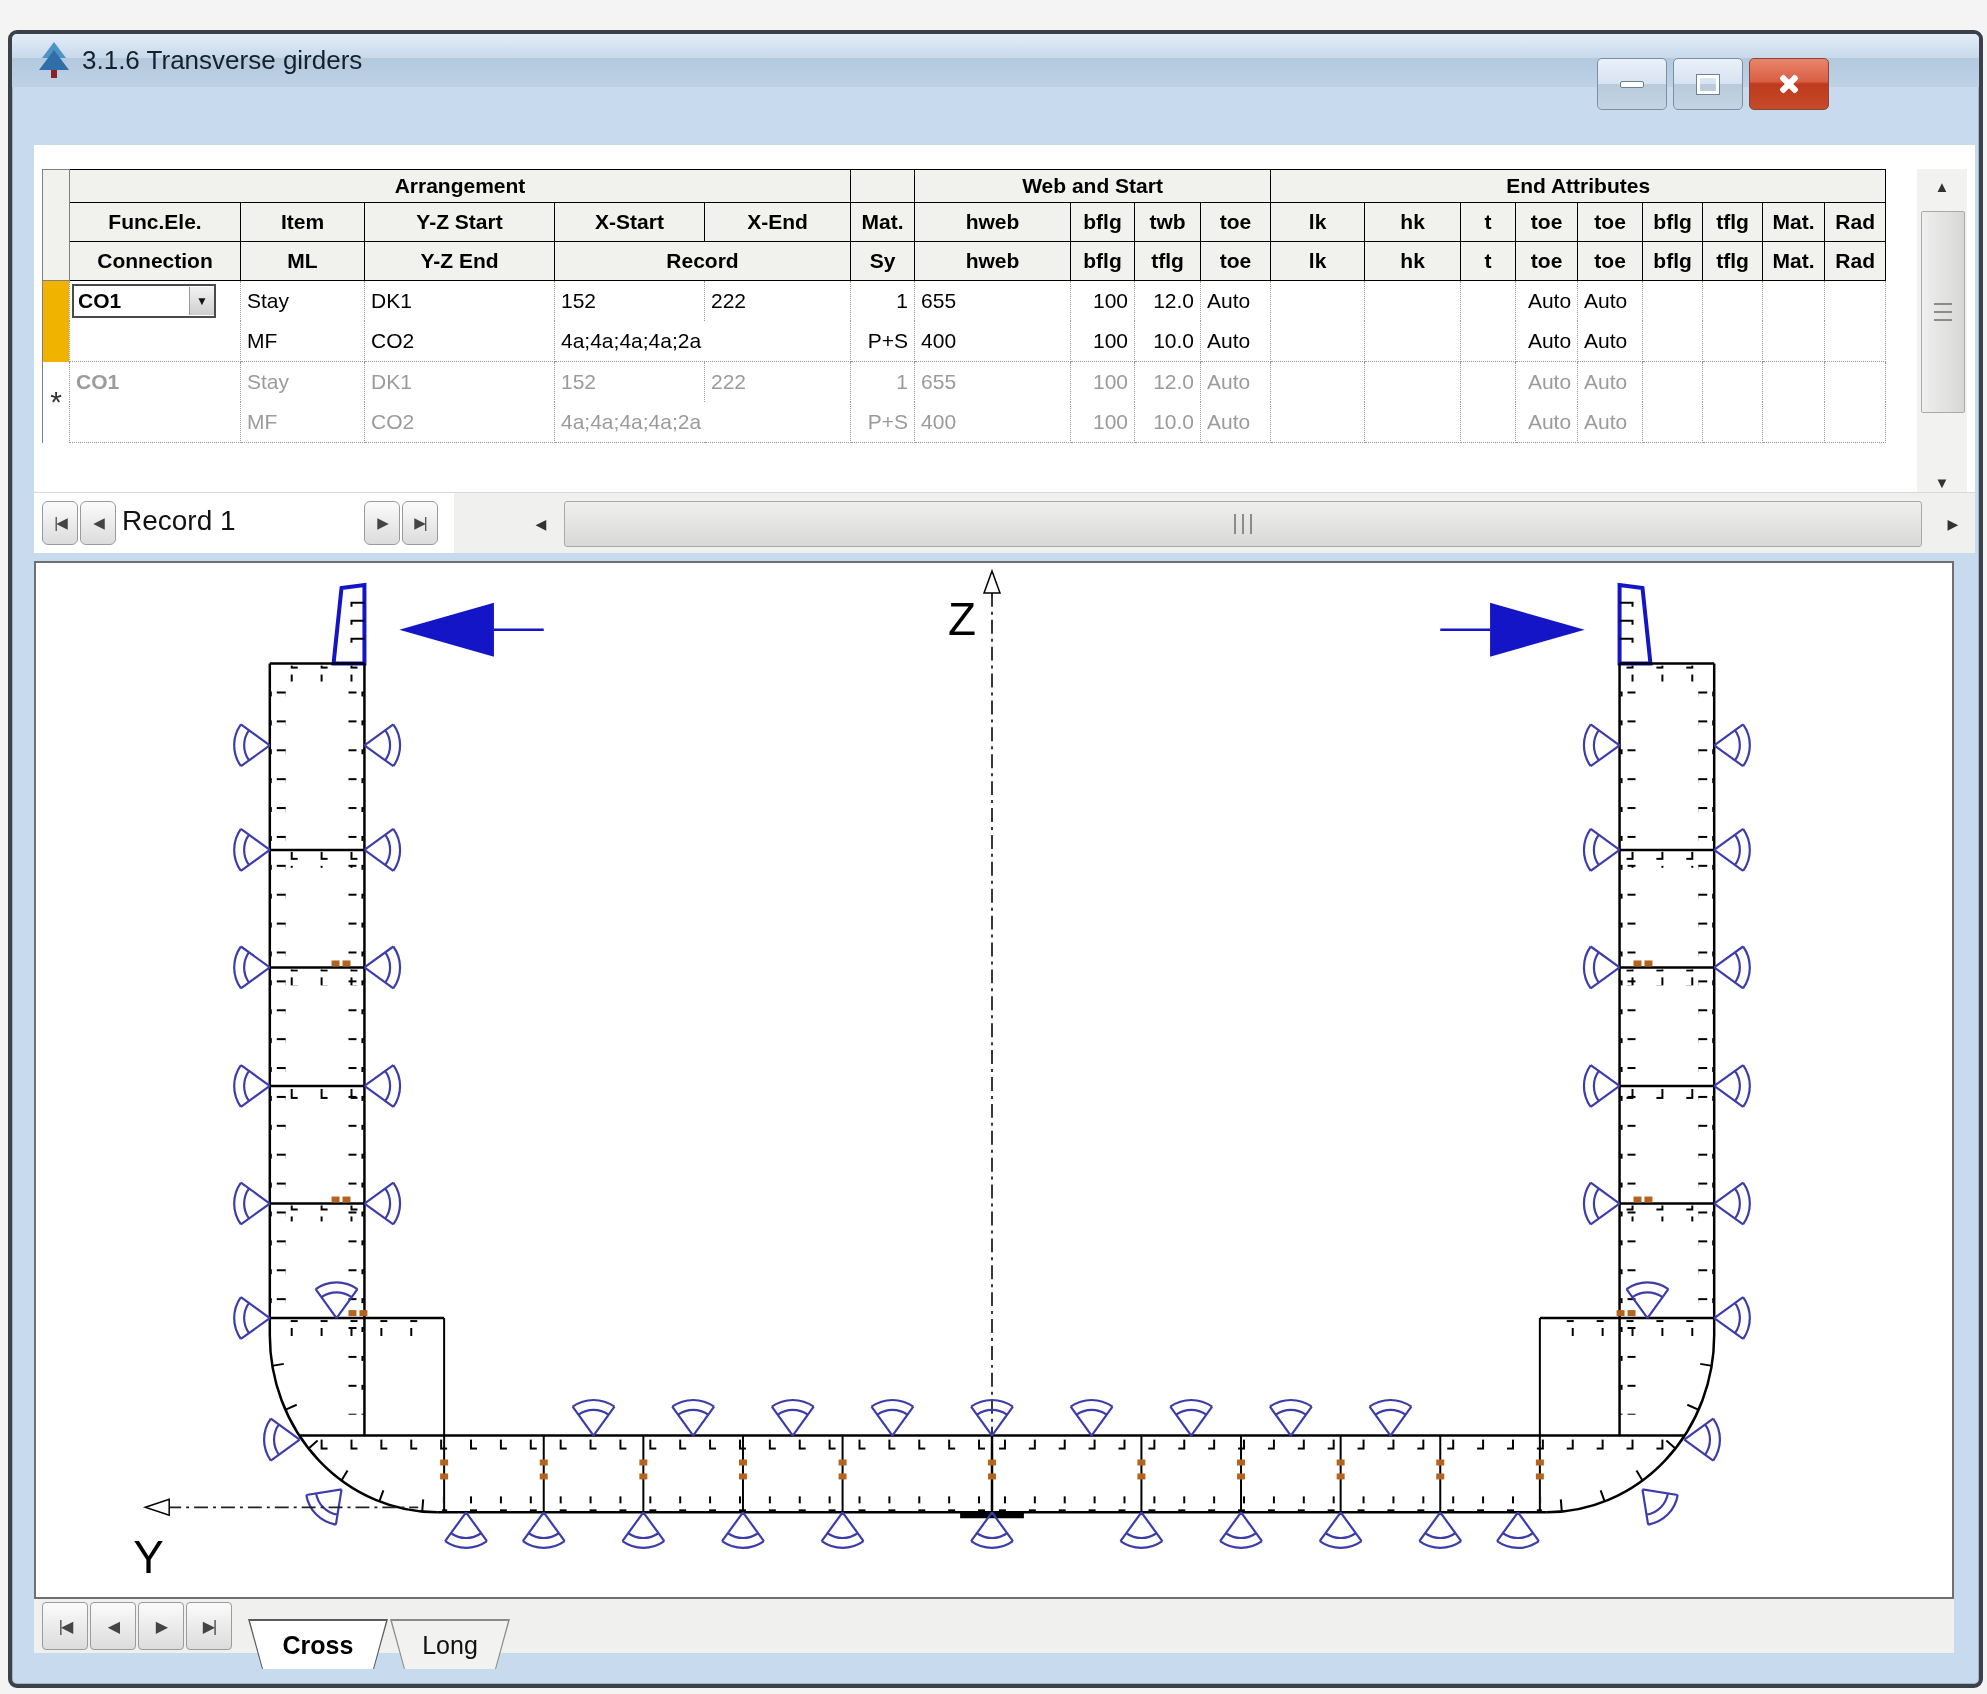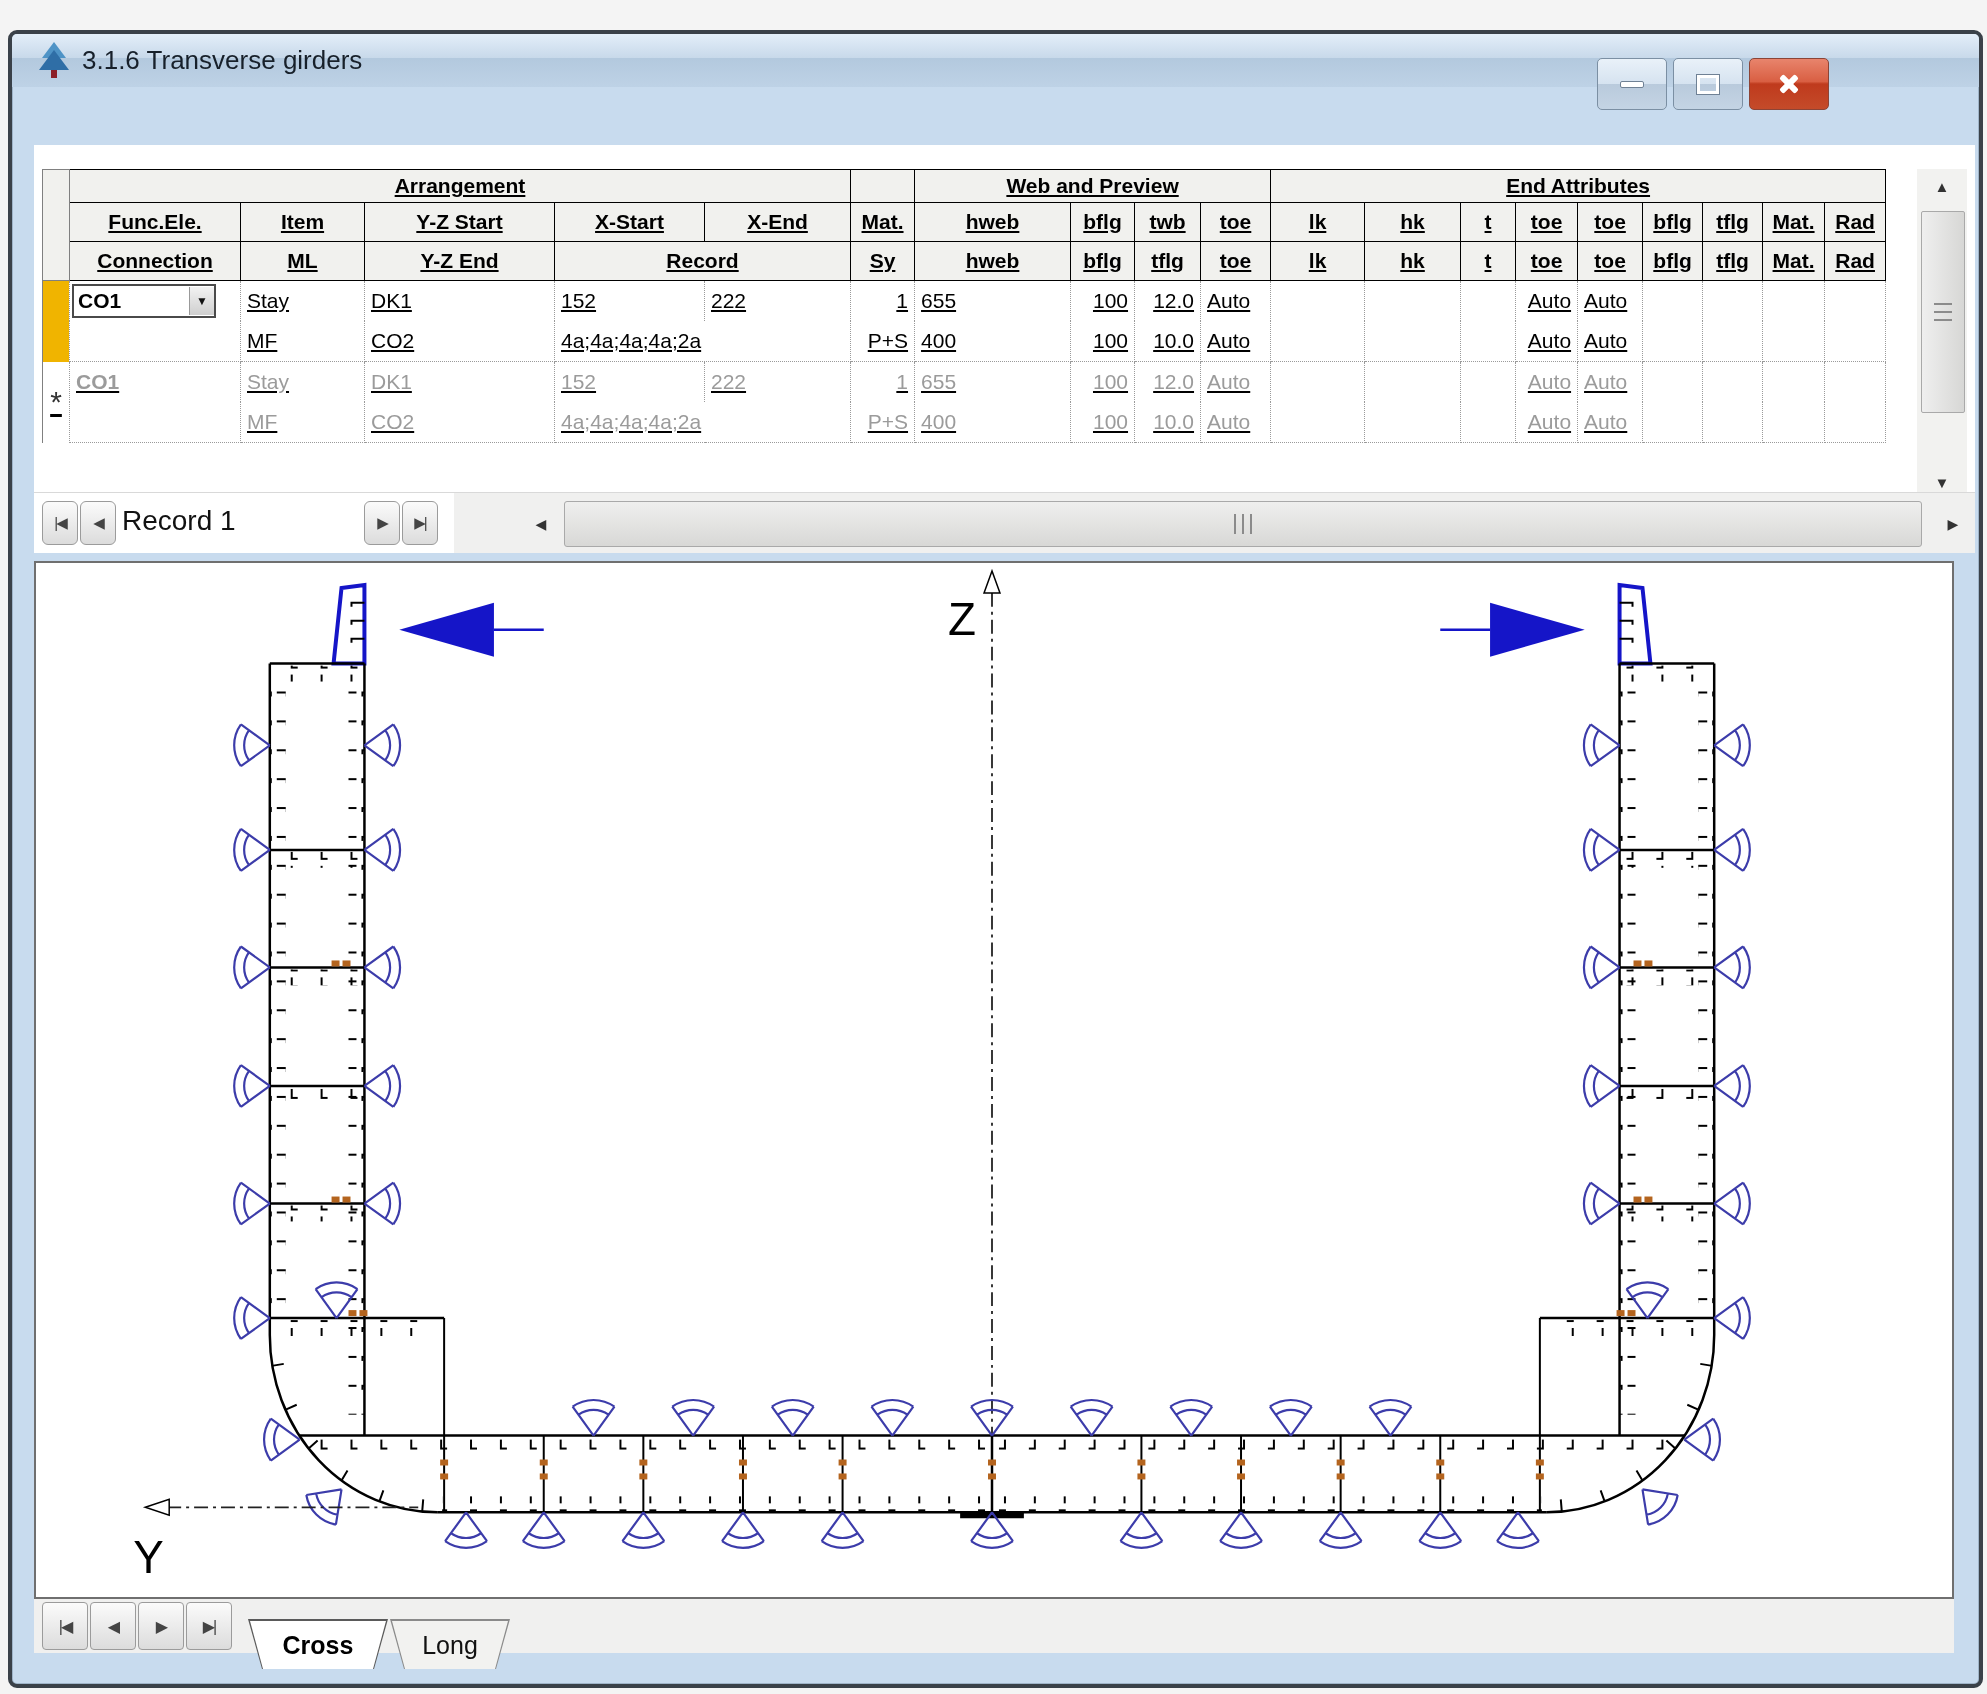--- a/index.html
+++ b/index.html
@@ -32,21 +32,21 @@
     font:22px "Liberation Sans",sans-serif;padding:0 6px;font-weight:bold;}
   .tb-input.frame{width:210px;margin-left:6px;}
   .tb-input.fa{width:108px;margin-left:4px;}
   .tb-btn{width:34px;height:32px;margin-left:4px;border:1px solid #8a8a8a;border-radius:5px;
     background:linear-gradient(180deg,#f7f7f7,#d9d9d9);font:bold 20px "Liberation Sans",sans-serif;
     display:flex;align-items:center;justify-content:center;color:#222;}
   .fa-lbl{margin-left:86px;}
   
   .table-panel{position:absolute;left:22px;top:111px;width:1941px;height:347px;background:#fff;}
   table.grid{border-collapse:collapse;table-layout:fixed;width:1843px;position:absolute;left:8px;top:24px;
-    font-size:21px;color:#000;text-decoration:underline;}
+    font-size:21px;color:#000;}
   table.grid td{overflow:hidden;white-space:nowrap;padding:2px 6px;height:34px;}
   td.h{background:#f1f1ee;border:1px solid #000;font-weight:bold;text-align:center;padding:2px 2px;}
   td.corner{background:#f1f1ee;border:1px solid #808080;}
   tr.ga td{height:28px;}
   td.mk{border-left:1px solid #808080;border-right:1px solid #808080;padding:0;}
   td.mk.sel{background:#f0b400;}
   td.mk .star{display:block;text-align:center;font-size:30px;color:#333;line-height:70px;}
   tr.d td{border-right:1px dotted #9a9a9a;height:36px;}
   tr.d1b td,tr.d2b td{border-bottom:1px dotted #9a9a9a;}
   tr.gray td{color:#9b9b9b;}
@@ -143,21 +143,21 @@
           <col style="width:60px">
             <col style="width:60px">
             <col style="width:62px">
             <col style="width:61px">
         </colgroup>
         <tbody>
             <tr class="ga">
           <td class="corner" rowspan="3"></td>
           <td class="h" colspan="5">Arrangement</td>
           <td class="h"></td>
-          <td class="h" colspan="4">Web and Preview</td>
+          <td class="h" colspan="4">Web and Start</td>
           <td class="h" colspan="9">End Attributes</td>
         </tr>
         <tr>
           <td class="h">Func.Ele.</td>
           <td class="h">Item</td>
           <td class="h">Y-Z Start</td>
           <td class="h">X-Start</td>
           <td class="h">X-End</td>
           <td class="h">Mat.</td>
           <td class="h">hweb</td>

